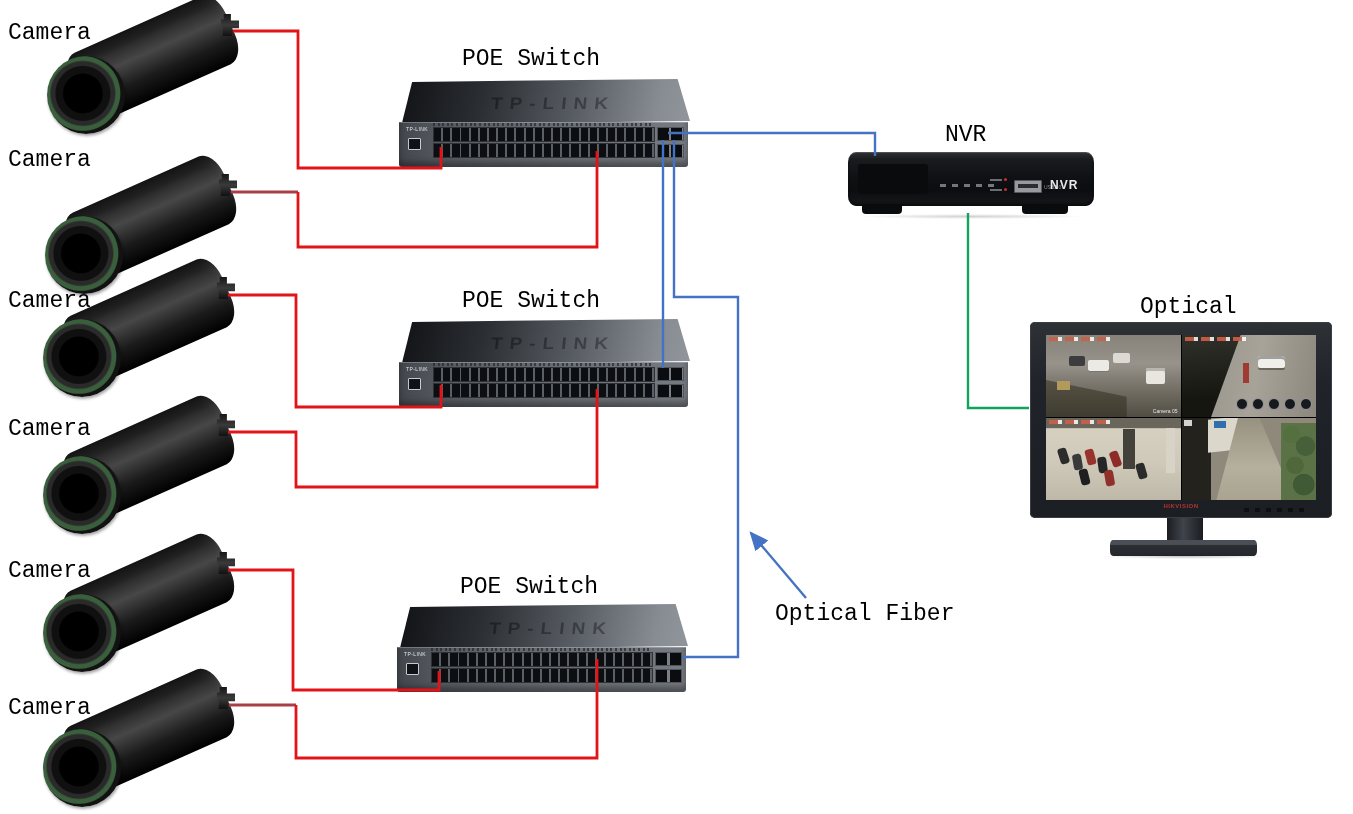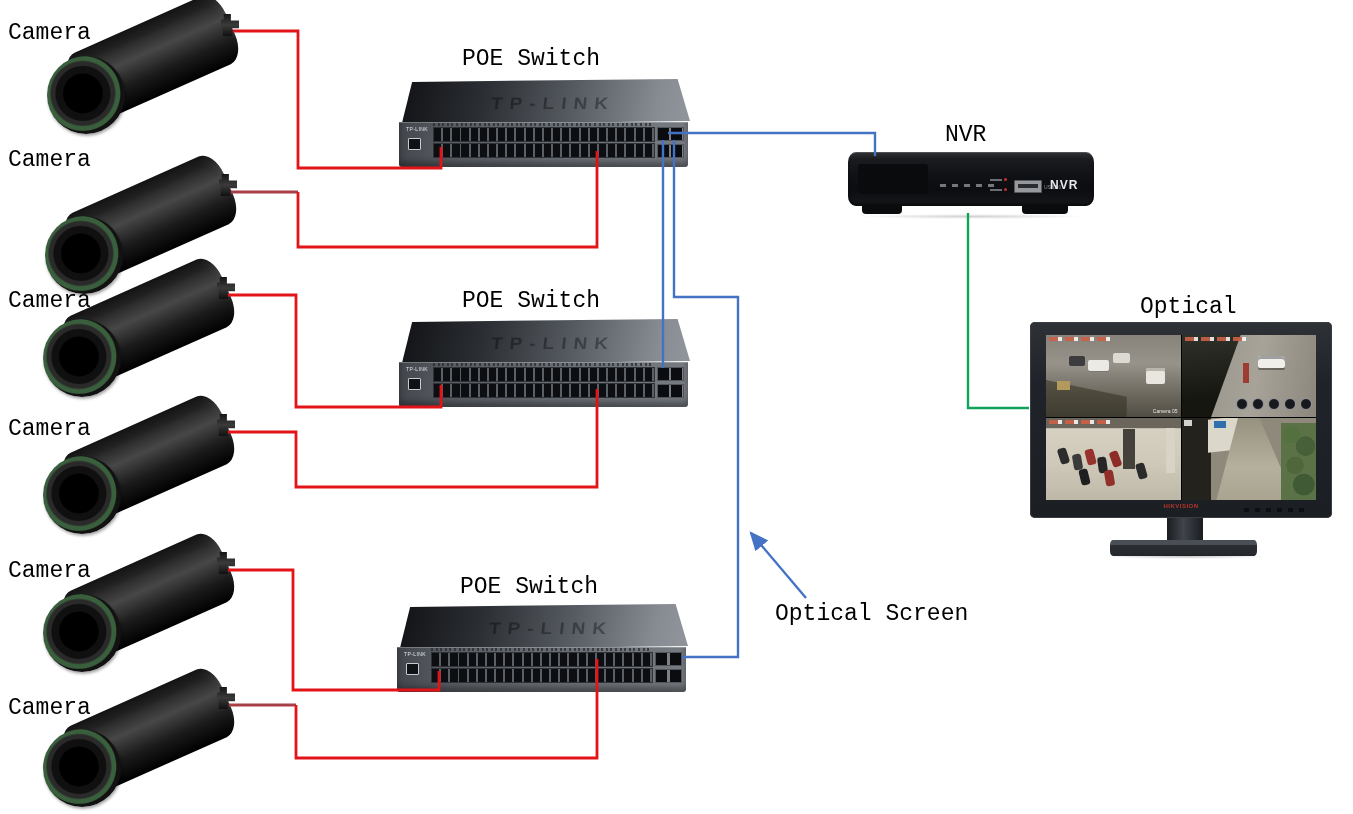--- a/index.html
+++ b/index.html
@@ -133,21 +133,21 @@
   <div class="dlabel" style="left:8px;top:416px">Camera</div>
   <div class="dlabel" style="left:8px;top:558px">Camera</div>
   <div class="dlabel" style="left:8px;top:695px">Camera</div>
 
   <div class="dlabel" style="left:462px;top:46px">POE Switch</div>
   <div class="dlabel" style="left:462px;top:288px">POE Switch</div>
   <div class="dlabel" style="left:460px;top:574px">POE Switch</div>
 
   <div class="dlabel" style="left:945px;top:122px">NVR</div>
   <div class="dlabel" style="left:1140px;top:294px">Optical</div>
-  <div class="dlabel" style="left:775px;top:601px">Optical Screen</div>
+  <div class="dlabel" style="left:775px;top:601px">Optical Fiber</div>
 
   <div class="camera" style="left:35px;top:2px">
     <div class="cam-body"></div>
     <div class="cam-conn"></div>
     <div class="cam-lens"></div>
   </div>
   <div class="camera" style="left:33px;top:162px">
     <div class="cam-body"></div>
     <div class="cam-conn"></div>
     <div class="cam-lens"></div>

